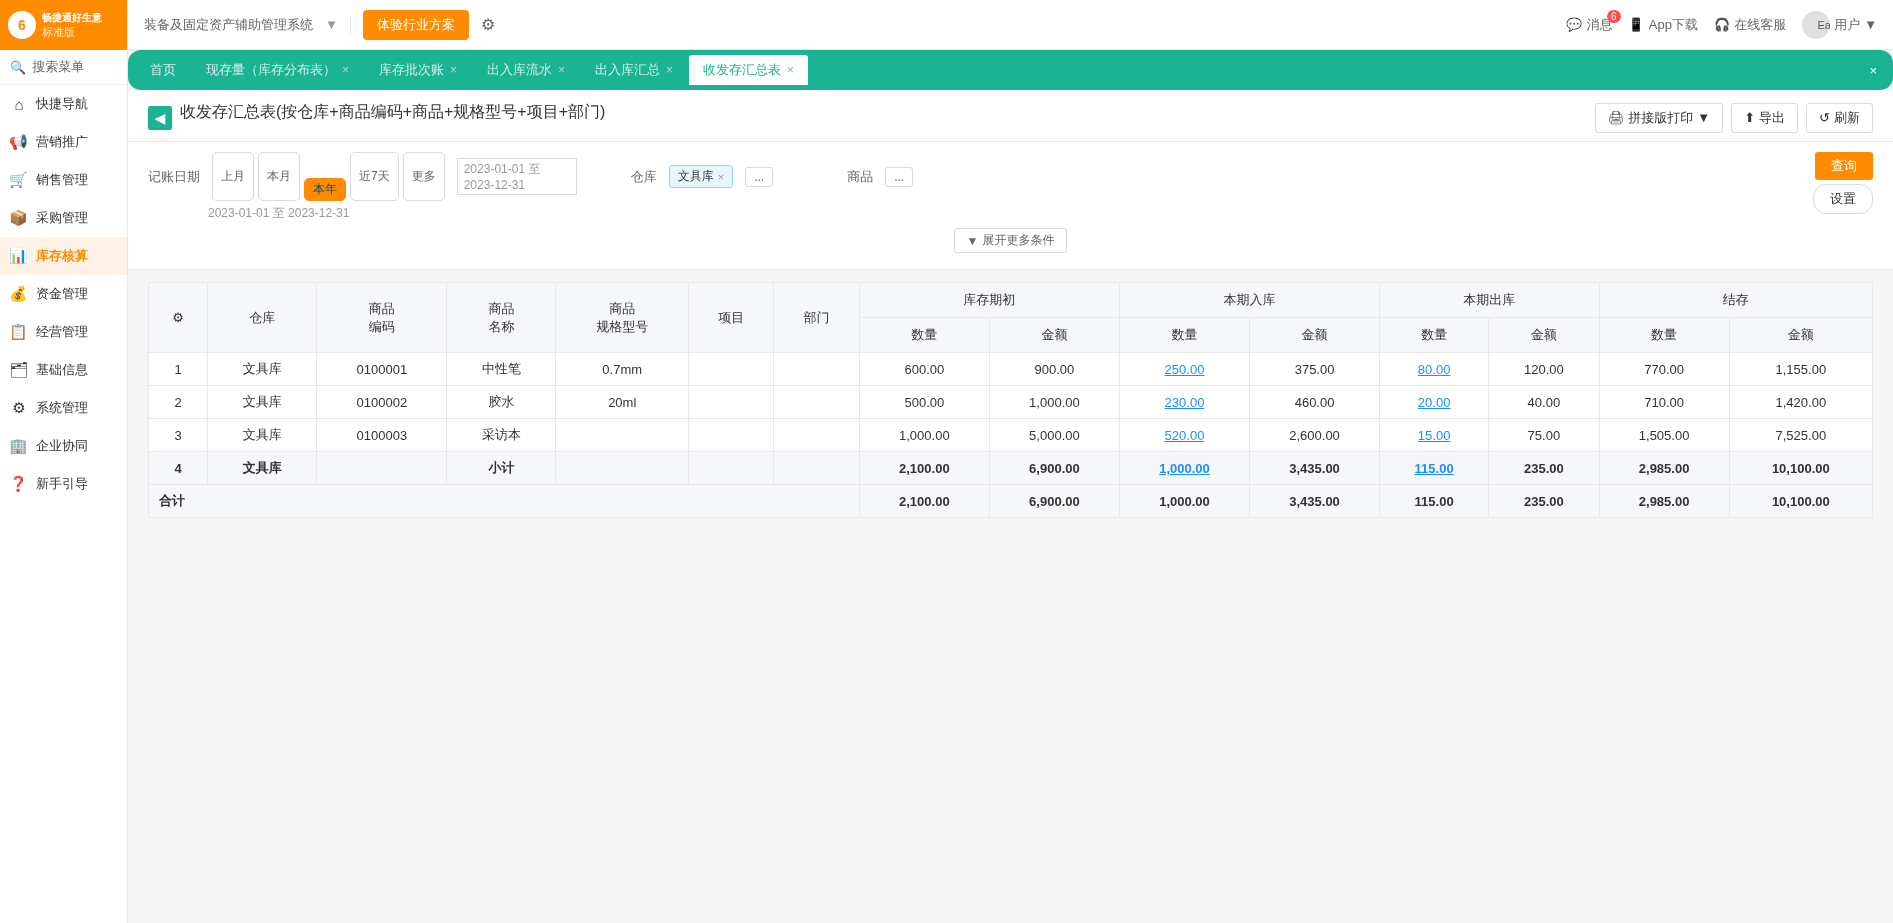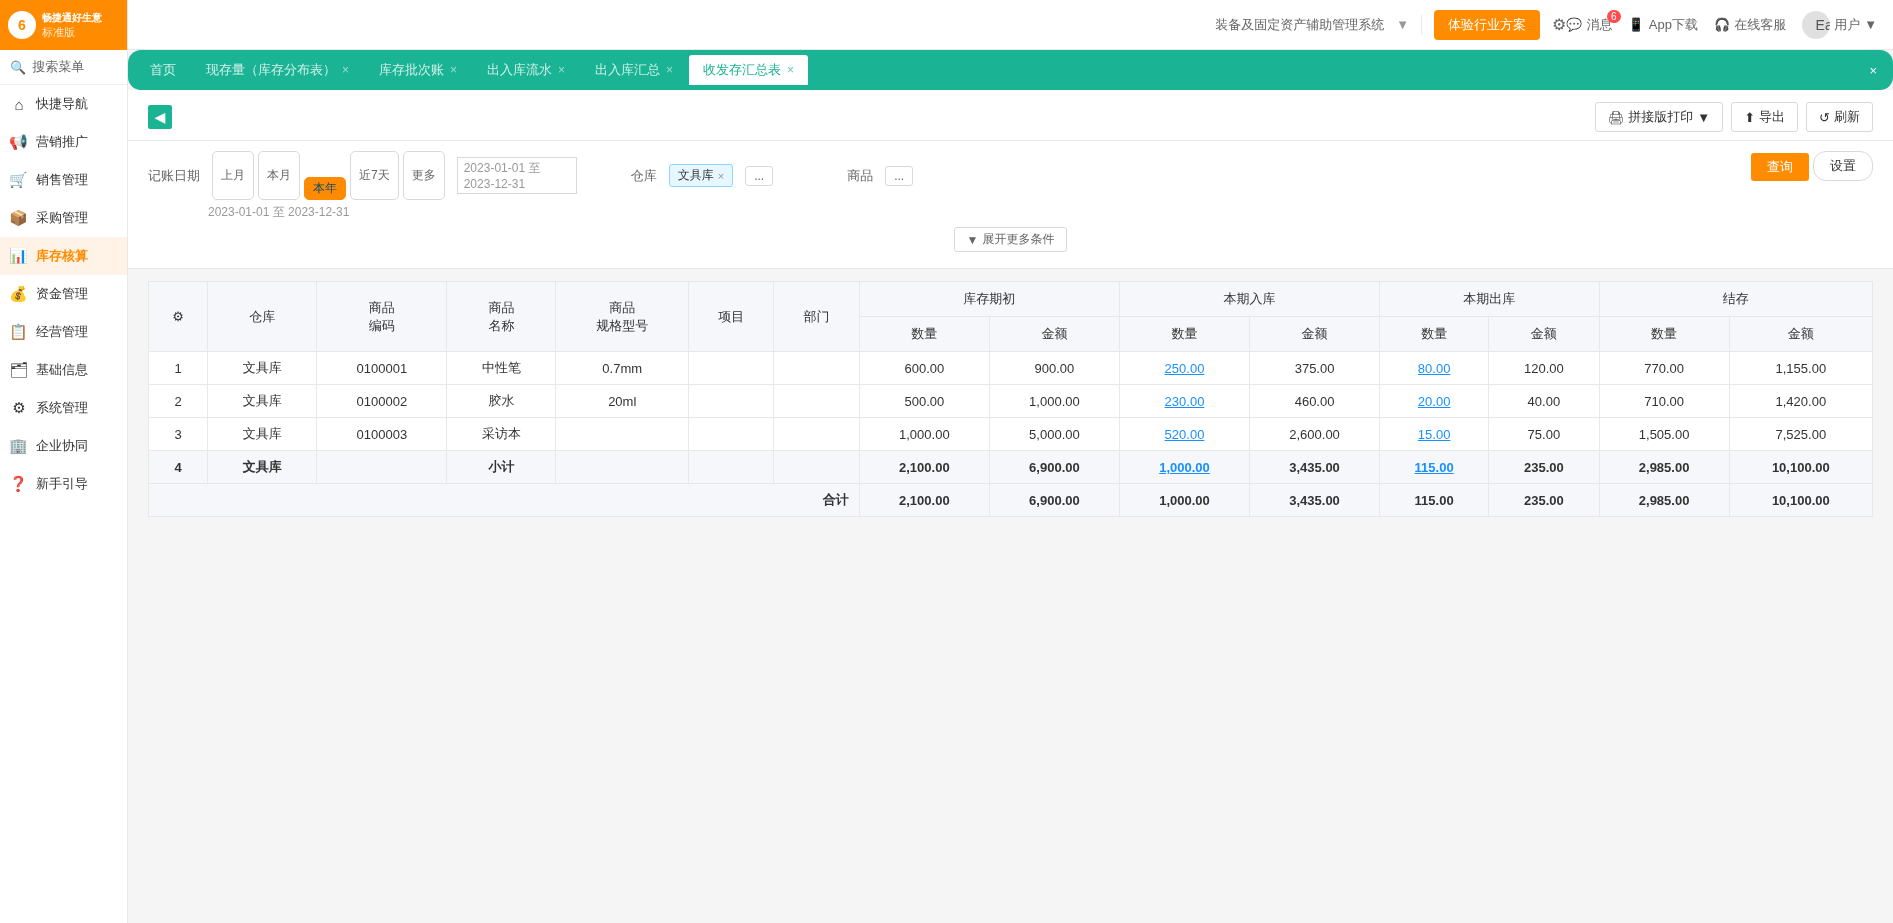--- a/index.html
+++ b/index.html
@@ -11,21 +11,21 @@
     .sidebar-logo-icon { width: 28px; height: 28px; background: #fff; border-radius: 50%; display: flex; align-items: center; justify-content: center; color: #ff8c00; font-weight: bold; font-size: 14px; }
     .sidebar-search { padding: 8px 10px; display: flex; align-items: center; gap: 6px; cursor: pointer; color: #666; border-bottom: 1px solid #f0f0f0; }
     .sidebar-item { padding: 10px 10px; display: flex; align-items: center; gap: 8px; cursor: pointer; color: #333; font-size: 13px; }
     .sidebar-item.active { background: #fff3e8; color: #ff8c00; font-weight: bold; }
     .sidebar-item-icon { width: 18px; height: 18px; display: flex; align-items: center; justify-content: center; font-size: 15px; }
 
     
     .main { margin-left: 128px; display: flex; flex-direction: column; height: 100vh; }
 
     
-    .topbar { height: 50px; background: #fff; border-bottom: 1px solid #e8e8e8; display: flex; align-items: center; justify-content: flex-end; padding: 0 16px; }
+    .topbar { height: 50px; background: #fff; border-bottom: 1px solid #e8e8e8; display: flex; align-items: center; justify-content: space-between; padding: 0 16px; }
     .topbar-left { display: flex; align-items: center; gap: 12px; }
     .topbar-try-btn { background: #ff8c00; color: #fff; border: none; padding: 6px 14px; border-radius: 4px; cursor: pointer; font-size: 13px; }
     .topbar-right { display: flex; align-items: center; gap: 16px; color: #666; font-size: 13px; }
     .topbar-icon-item { display: flex; align-items: center; gap: 4px; cursor: pointer; position: relative; }
     .badge-dot { background: #ff4d4f; color: #fff; font-size: 10px; padding: 1px 4px; border-radius: 8px; position: absolute; top: -6px; right: -8px; }
     .user-avatar { width: 28px; height: 28px; background: #e0e0e0; border-radius: 50%; display: flex; align-items: center; justify-content: center; font-size: 11px; color: #fff; overflow: hidden; }
 
     
     .tabs-bar { height: 40px; background: #1ab394; display: flex; align-items: center; padding: 0 8px; gap: 2px; overflow-x: auto; border-radius: 13px; }
     .tab { padding: 6px 14px; border-radius: 3px 3px 0 0; cursor: pointer; font-size: 13px; display: flex; align-items: center; gap: 6px; white-space: nowrap; color: rgba(255,255,255,0.8); }
@@ -59,21 +59,21 @@
 
     
     .table-wrapper { padding: 0 20px 20px; background: #f5f5f5; }
     .data-table { width: 100%; border-collapse: collapse; background: #fff; margin-top: 12px; font-size: 13px; }
     .data-table th { background: #f5f7fa; border: 1px solid #e8e8e8; padding: 8px 10px; text-align: center; font-weight: 500; color: #333; white-space: nowrap; }
     .data-table td { border: 1px solid #e8e8e8; padding: 7px 10px; text-align: center; color: #333; white-space: nowrap; }
     .data-table .subtotal-row td { font-weight: bold; background: #f5f7fa; }
     .data-table a { color: #1890ff; text-decoration: underline; cursor: pointer; }
     .col-header-group { background: #e8f4f4; }
     .settings-icon-cell { cursor: pointer; }
-    .query-btn-area { display: flex; flex-direction: row; gap: 4px; align-items: flex-end; }
+    .query-btn-area { display: flex; flex-direction: column; gap: 4px; align-items: flex-end; }
 
     .left-arrow-btn { width: 24px; height: 24px; background: #1ab394; color: #fff; border: none; border-radius: 2px; cursor: pointer; font-size: 14px; display: flex; align-items: center; justify-content: center; }
   </style>
 </head>
 <body>
 
 <div class="sidebar">
   <div class="sidebar-logo">
     <div class="sidebar-logo-icon">
       <span>6</span>
@@ -152,21 +152,21 @@
       <div class="topbar-icon-item">
         <span>📱</span>
         <span>App下载</span>
       </div>
       <div class="topbar-icon-item">
         <span>🎧</span>
         <span>在线客服</span>
       </div>
       <div class="topbar-icon-item">
         <div class="user-avatar">
-          <span style="font-size:14px;color:#555;margin-left:16px;">Ea</span>
+          <span style="font-size:11px;color:#555;margin-left:16px;">Ea</span>
         </div>
         <span>用户</span>
         <span>▼</span>
       </div>
     </div>
   </div>
 
   <div class="tabs-bar">
     <div class="tab">
       <span>首页</span>
@@ -193,20 +193,21 @@
     </div>
     <div class="tabs-close-all">×</div>
   </div>
 
   <div class="page-content">
 
     <div class="page-header">
       <div style="display:flex;align-items:center;justify-content:space-between;">
         <div style="display:flex;align-items:center;gap:8px;">
           <button class="left-arrow-btn">◀</button>
+          <h2 class="page-title">收发存汇总表(按仓库+商品编码+商品+规格型号+项目+部门)</h2>
         </div>
         <div style="display:flex;gap:8px;align-items:center;">
           <button class="btn-print">
             <span>🖨</span>
             <span>拼接版打印</span>
             <span>▼</span>
           </button>
           <button class="btn-export">
             <span>⬆</span>
             <span>导出</span>
@@ -352,21 +353,21 @@
               <td><a href="#">1,000.00</a></td>
               <td>3,435.00</td>
               <td><a href="#">115.00</a></td>
               <td>235.00</td>
               <td>2,985.00</td>
               <td>10,100.00</td>
             </tr>
           </tbody>
         <tfoot>
           <tr style="background:#f5f7fa;font-weight:bold;">
-            <td colspan="7" style="text-align:right;font-weight:bold;margin-top:24px;">合计</td>
+            <td colspan="7" style="text-align:left;font-weight:bold;margin-top:24px;">合计</td>
             <td>2,100.00</td>
             <td>6,900.00</td>
             <td>1,000.00</td>
             <td>3,435.00</td>
             <td>115.00</td>
             <td>235.00</td>
             <td>2,985.00</td>
             <td>10,100.00</td>
           </tr>
         </tfoot>

